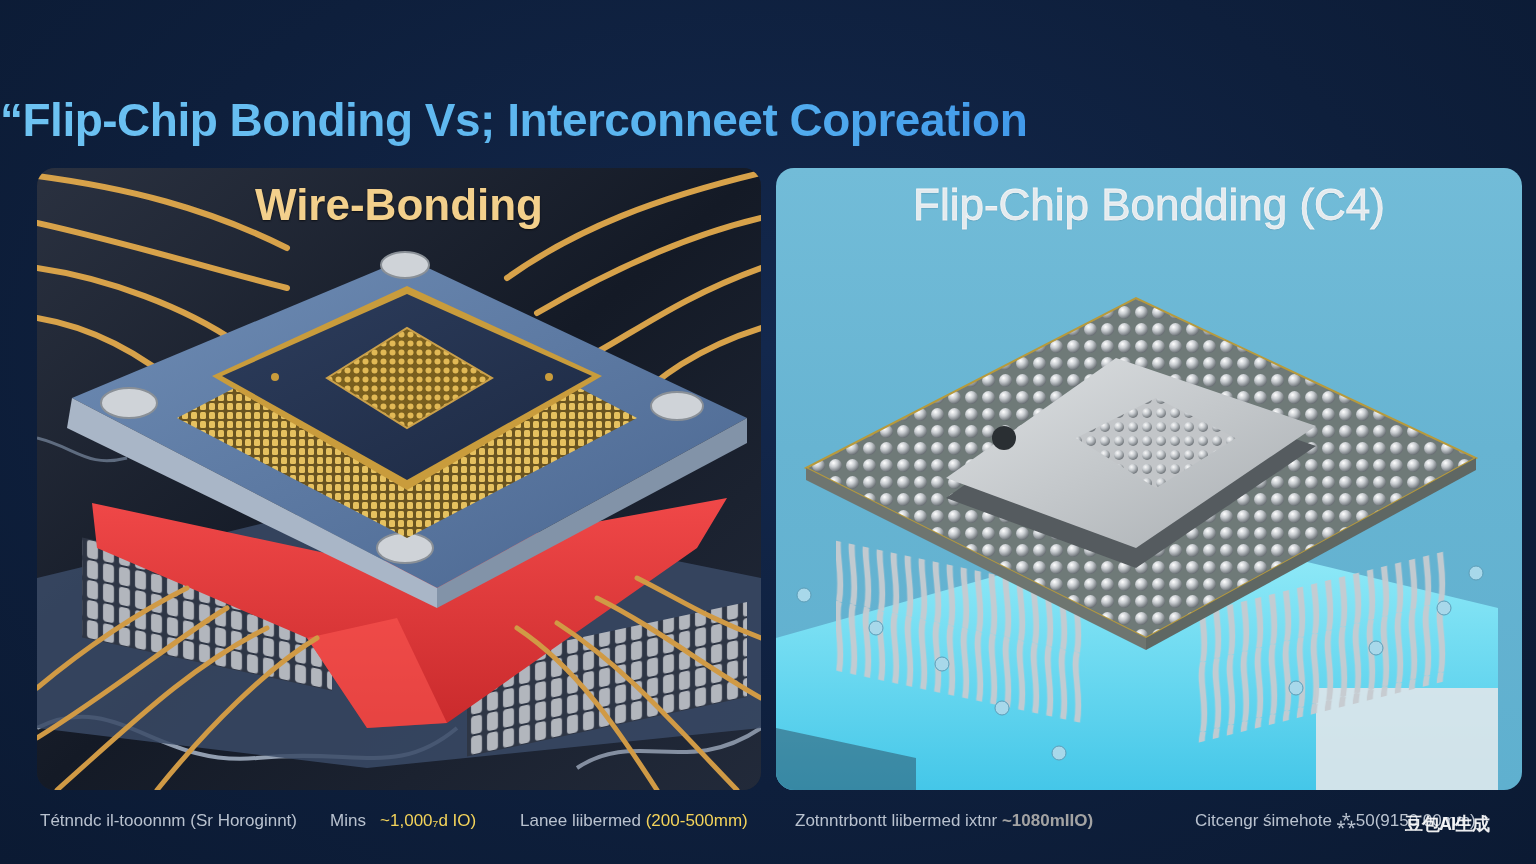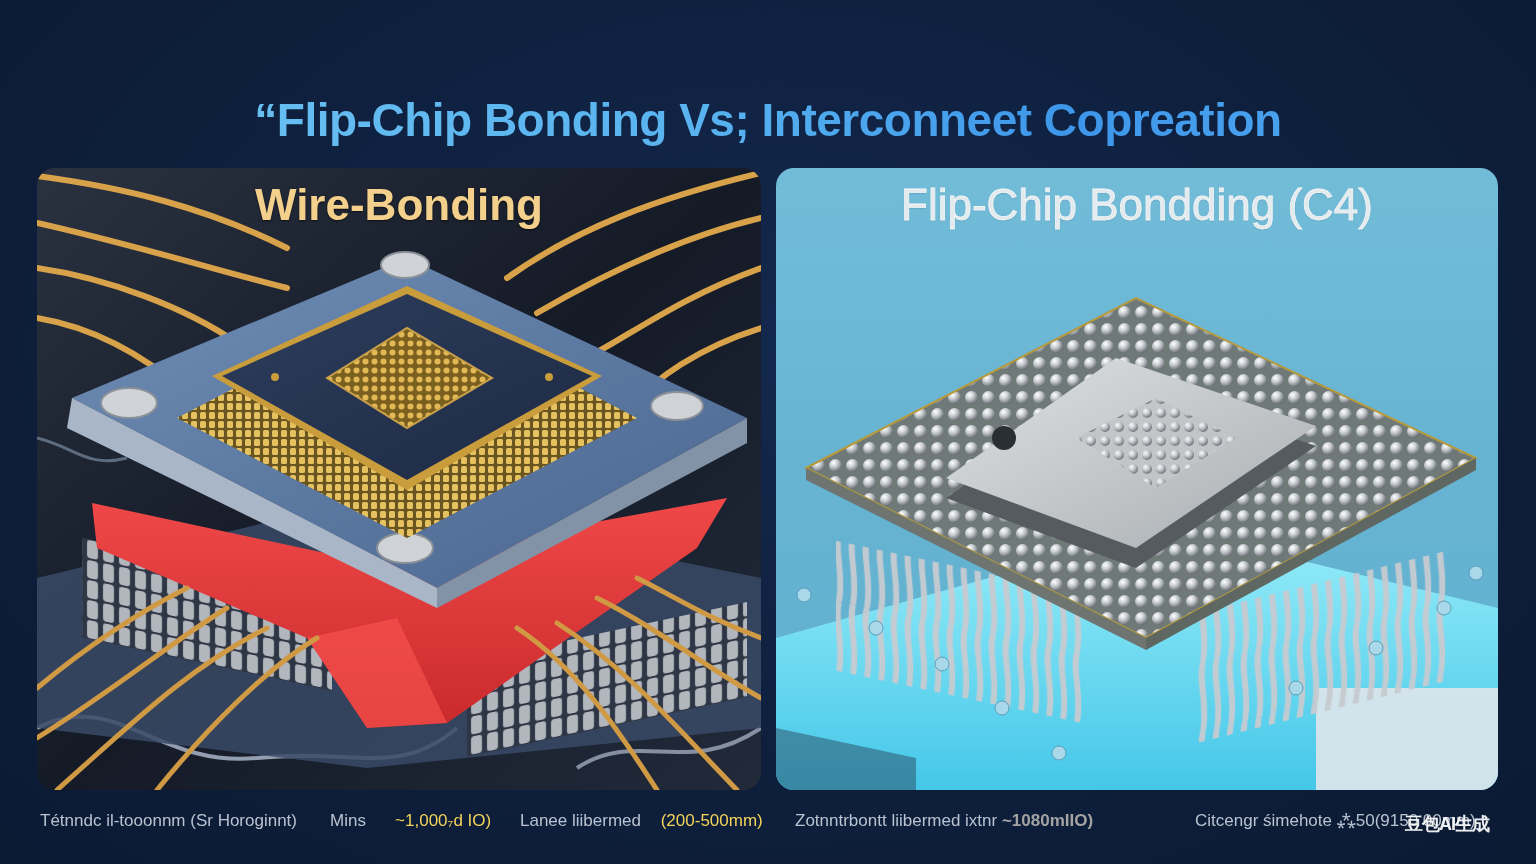--- a/index.html
+++ b/index.html
@@ -1,28 +1,28 @@
 <!DOCTYPE html>
 <html><head>
 <meta charset="utf-8">
 <style>
   html,body{margin:0;padding:0;}
   body{width:1536px;height:864px;overflow:hidden;background:#0f2140;position:relative;font-family:"Liberation Sans",sans-serif;}
   .bgwash{position:absolute;inset:0;background:radial-gradient(ellipse at 50% 40%,#13284d 0%,#0e1f3c 60%,#0b1a33 100%);}
-  .title{position:absolute;left:0;right:0;top:62px;text-align:center;font-size:46px;font-weight:700;letter-spacing:-0.5px;
+  .title{position:absolute;left:0;right:0;top:62px;font-size:46px;font-weight:700;letter-spacing:-0.5px;
     background:linear-gradient(90deg,#6ec3f2 0%,#58b3ef 45%,#3e96ea 70%,#55aef0 100%);-webkit-background-clip:text;background-clip:text;color:transparent;}
   .panel{position:absolute;top:168px;height:622px;border-radius:18px;overflow:hidden;}
   .panel.left{left:37px;width:724px;background:#1a2130;}
-  .panel.right{left:776px;width:722px;background:linear-gradient(180deg,#72bcd8 0%,#67b4d2 45%,#5fb0cf 100%);}
+  .panel.right{left:776px;width:722px;background:linear-gradient(180deg,#72bcd8 0%,#67b4d2 45%,#5fb0cf 100%);padding-left:24px;}
   .panel-title{position:absolute;left:0;right:0;top:12px;text-align:center;font-size:44px;font-weight:700;z-index:5;}
   .panel.left .panel-title{color:#f3d08c;text-shadow:0 1px 2px rgba(0,0,0,.6);}
   .panel.right .panel-title{color:#e3eaee;font-weight:400;-webkit-text-stroke:0.8px #f2f5f6;text-shadow:0 1px 1px rgba(60,110,140,.4);}
   svg{position:absolute;left:0;top:0;}
   .caption{position:absolute;top:808px;height:26px;font-size:17px;color:#b9c2cf;white-space:nowrap;line-height:26px;}
-  .caption .hl-gold{color:#f3d35a;margin-left:15px;}
+  .caption .hl-gold{color:#f3d35a;}
   .caption .hl-cyan{color:#a3a3a3;font-weight:700;margin-top:12px;}
   .watermark{position:absolute;left:1405px;top:812px;font-size:18px;font-weight:700;color:#ffffff;opacity:.92;letter-spacing:-1px;}
 </style>
 </head>
 <body>
 
 <div class="bgwash"></div>
 
 <h1 class="title">“Flip-Chip Bonding Vs; Interconneet Copreation</h1>
 

